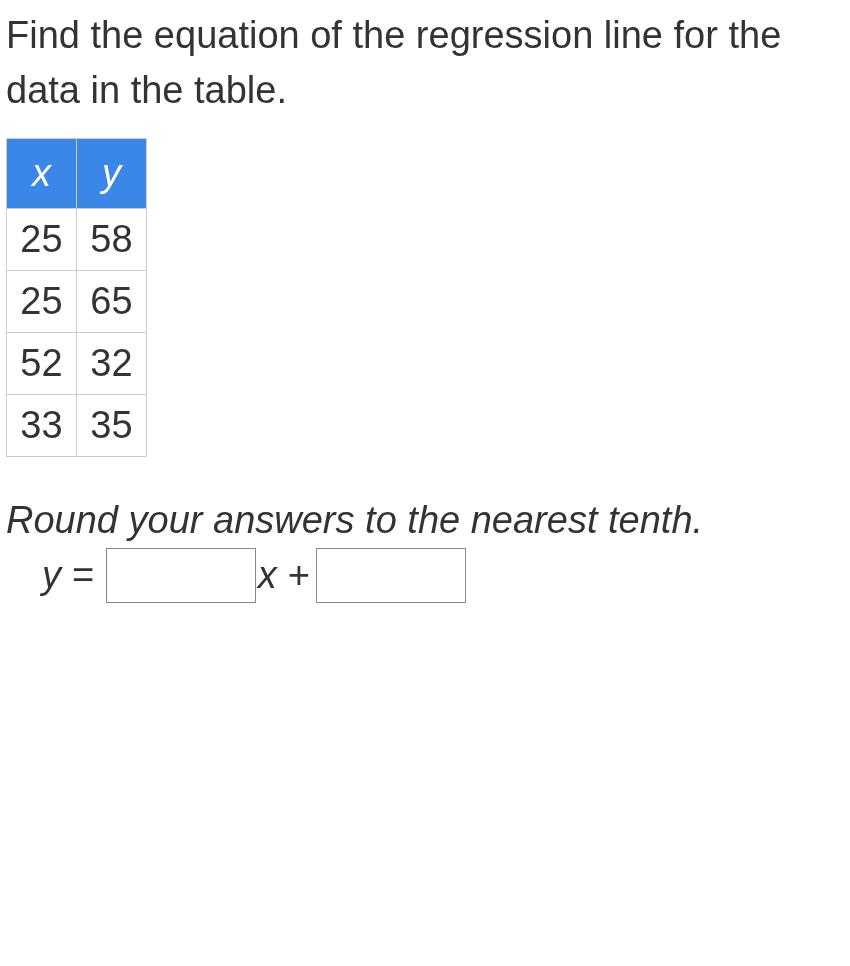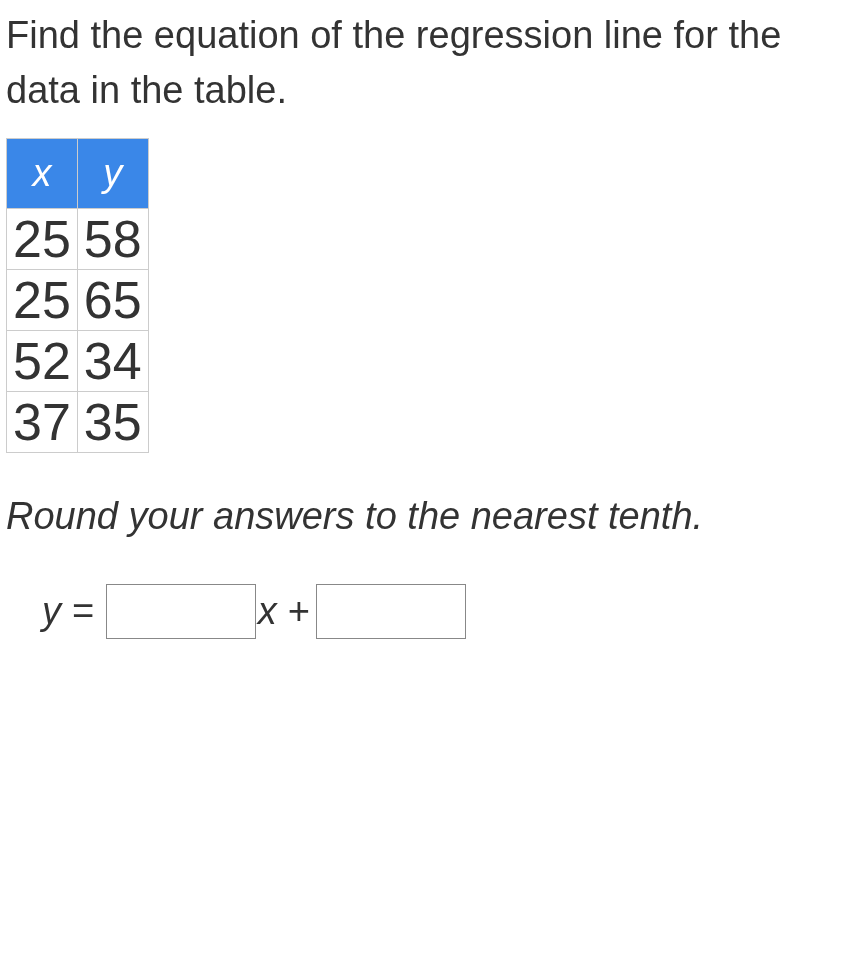--- a/index.html
+++ b/index.html
@@ -31,30 +31,29 @@
       width: 70px;
       height: 70px;
       border: 1px solid #ccc;
       text-align: center;
       vertical-align: middle;
       font-size: 38px;
     }
     table.data-table td {
       border: 1px solid #ccc;
       width: 70px;
-      height: 55px;
+      height: 62px;
       text-align: center;
       vertical-align: middle;
-      font-size: 52px;
+      font-size: 38px;
       padding: 0 6px;
     }
     .instruction {
       font-style: italic;
       line-height: 1.45;
-      margin-bottom: 40px;
     }
     .answer-row {
       display: flex;
       align-items: center;
       font-style: italic;
       padding-left: 36px;
     }
     .answer-row .lbl {
       margin-right: 10px;
     }
@@ -87,24 +86,24 @@
     <tr>
       <td>25</td>
       <td>58</td>
     </tr>
     <tr>
       <td>25</td>
       <td>65</td>
     </tr>
     <tr>
       <td>52</td>
-      <td>34</td>
+      <td>32</td>
     </tr>
     <tr>
-      <td>37</td>
+      <td>33</td>
       <td>35</td>
     </tr>
   </tbody>
 </table>
 
 <div class="instruction">Round your answers to the nearest tenth.</div>
 
 <div class="answer-row">
   <span class="lbl">y =</span>
   <input type="text" value="" style="">

